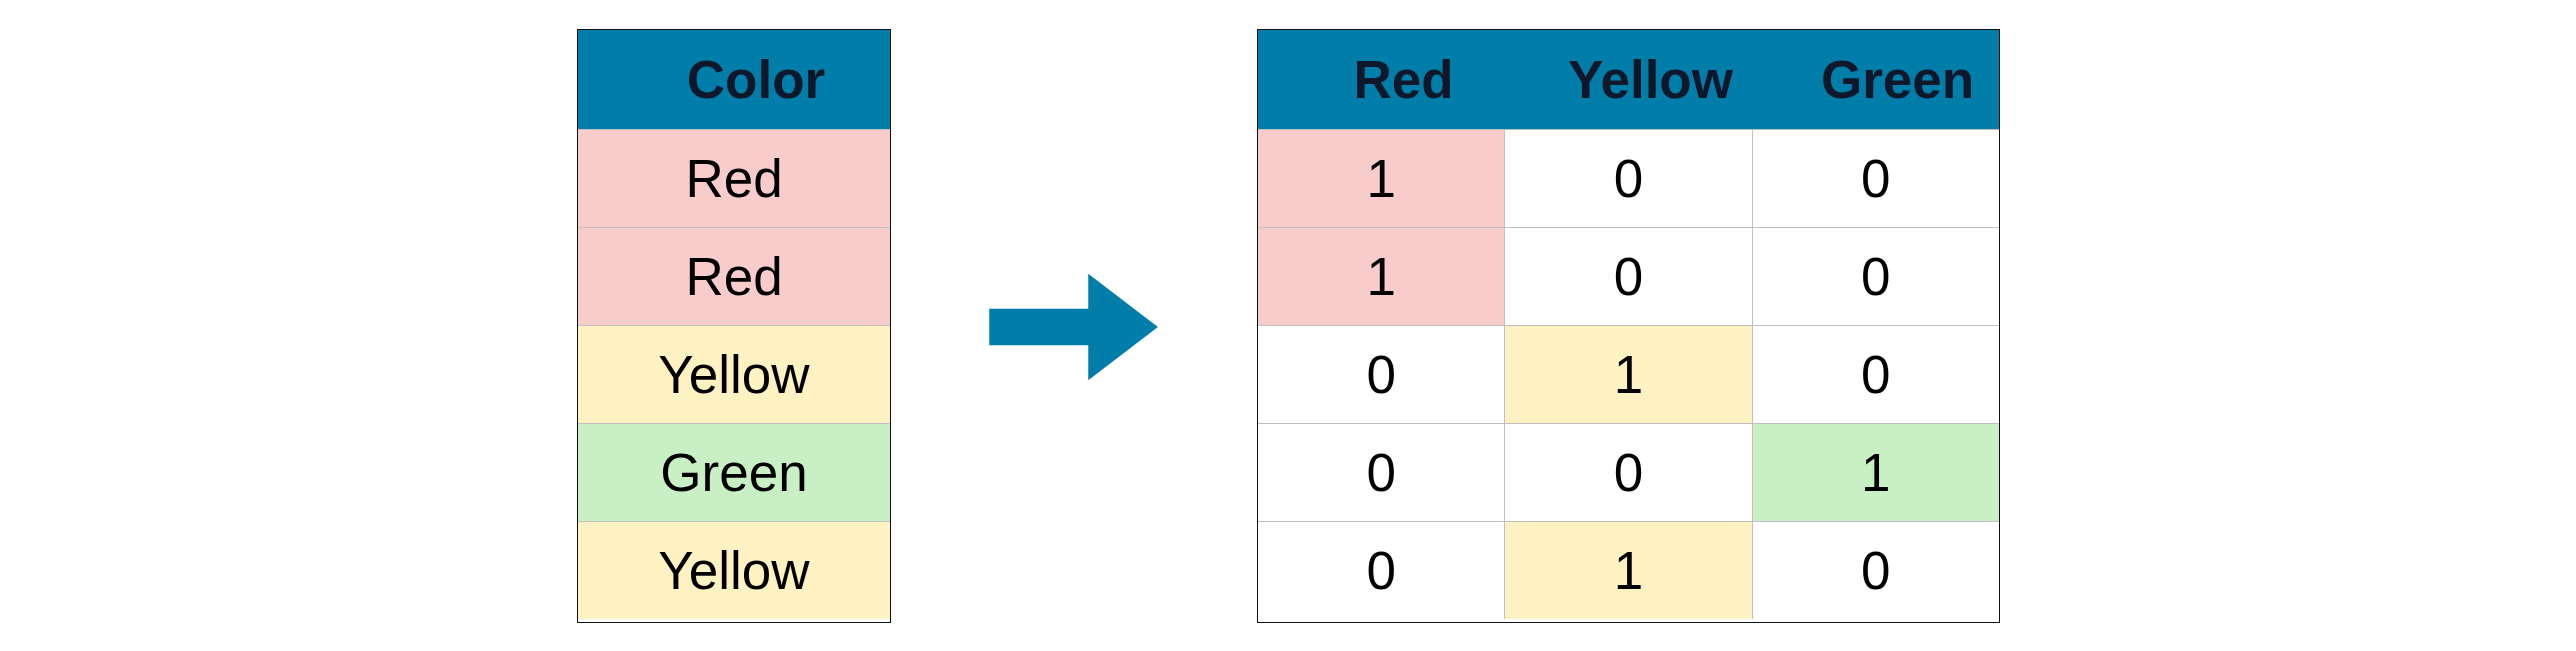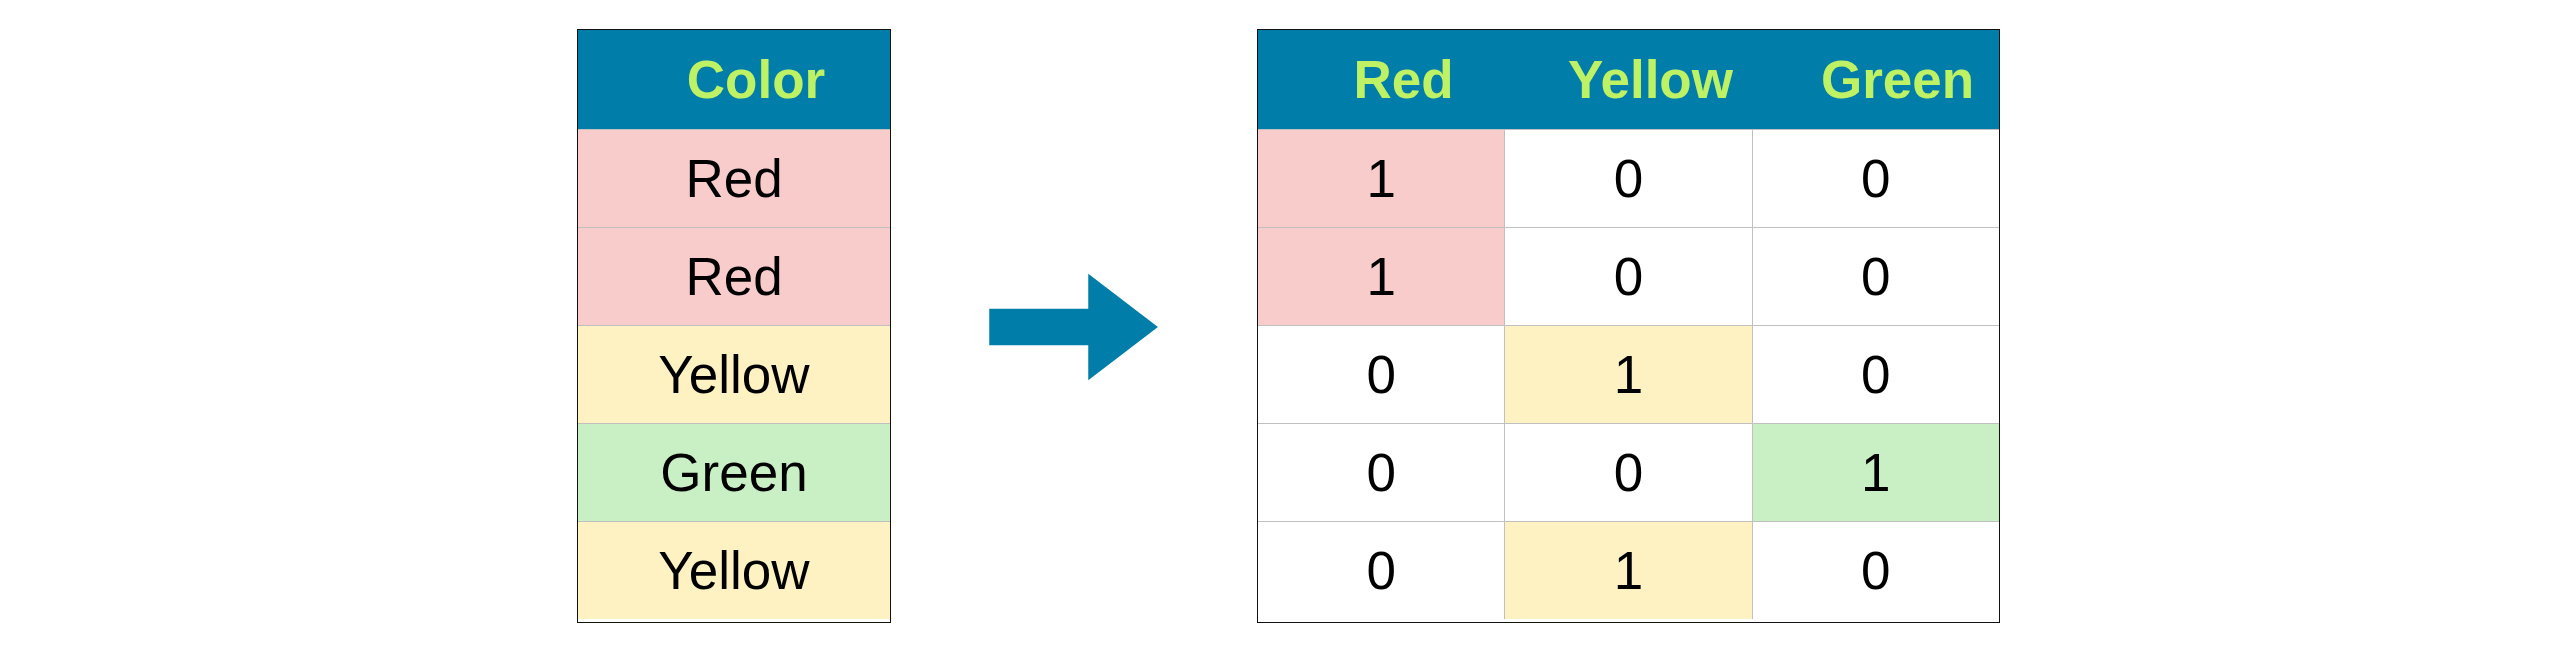--- a/index.html
+++ b/index.html
@@ -1,21 +1,21 @@
 <!DOCTYPE html>
 <html style="font-size:14.7px"><head>
   <meta charset="utf-8">
   <style>
     html, body { margin: 0; padding: 0; background: #ffffff; }
     body { width: 2576px; height: 651px; position: relative; overflow: hidden;
            font-family: "Liberation Sans", sans-serif; }
     .tbl { position: absolute; border: 1.8px solid #111; box-sizing: border-box; background: #fff; }
     .row { display: flex; box-sizing: border-box; }
     .hdr { background: #007DA8; height: 99px; }
-    .hdr .cell { color: #bef264; font-weight: bold; font-size: 53px; border: none; padding-left: 44px; }
+    .hdr .cell { color: #0f172a; font-weight: bold; font-size: 53px; border: none; padding-left: 44px; }
     .cell { flex: 1; display: flex; align-items: center; justify-content: center;
             font-size: 53px; color: #000; box-sizing: border-box; height: 100%; }
     .body-row { height: 98px; border-top: 1.8px solid #c0c0c0; }
     .body-row:first-of-type { border-top: none; }
     .body-row .cell + .cell { border-left: 1.8px solid #c0c0c0; }
     #left-table { left: 577px; top: 29px; width: 314px; height: 594px; }
     #right-table { left: 1257px; top: 29px; width: 743px; height: 594px; }
     #arrow { position: absolute; left: 989px; top: 272px; width: 171px; height: 110px; }
   </style>
 </head>

